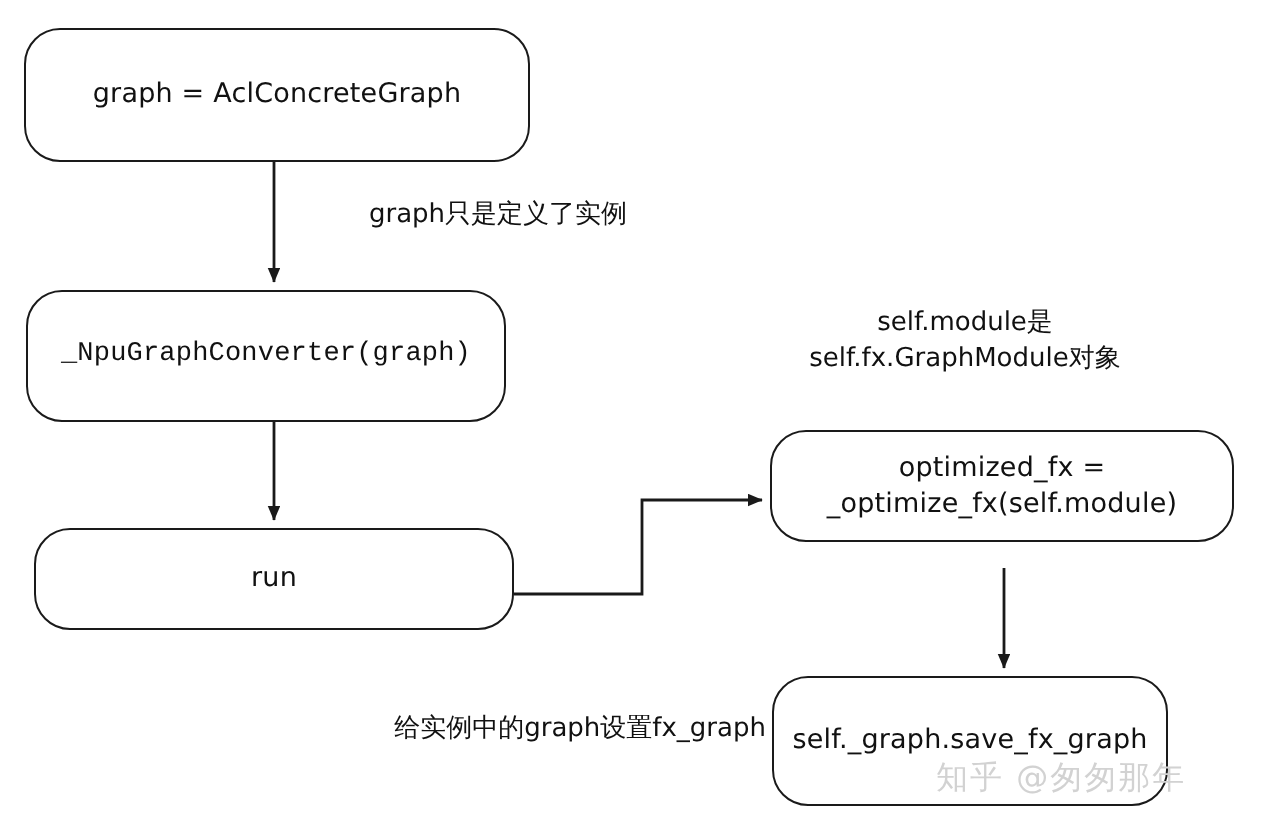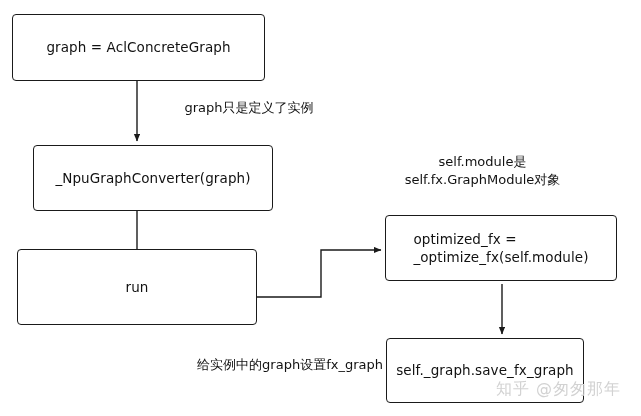--- a/index.html
+++ b/index.html
@@ -21,26 +21,26 @@
     left: 0;
     top: 0;
     width: 641px;
     height: 416px;
   }
 
   .node {
     position: absolute;
     box-sizing: border-box;
     border: 1.4px solid #1a1a1a;
-    border-radius: 4px;
+    border-radius: 18px;
     background: #ffffff;
     display: flex;
     align-items: center;
     justify-content: center;
-    text-align: left;
+    text-align: center;
     line-height: 1.35;
     font-size: 13.5px;
     color: #111111;
     letter-spacing: 0.1px;
     white-space: pre-line;
   }
 
   .edge-label {
     position: absolute;
     font-size: 13px;
@@ -54,31 +54,31 @@
     position: absolute;
     font-size: 16px;
     color: #d2d2d2;
     letter-spacing: 1px;
     white-space: nowrap;
     pointer-events: none;
   }
 
   
   #node-graph          { left: 12px;  top: 14px;  width: 253px; height: 67px; }
-  #node-converter      { left: 33px;  top: 145px; width: 240px; height: 66px; }
-  #node-run            { left: 17px;  top: 249px; width: 240px; height: 76px; }
-  #node-optimized      { left: 385px; top: 215px; width: 232px; height: 66px; }
+  #node-converter      { left: 13px;  top: 145px; width: 240px; height: 66px; font-family: Liberation Mono, monospace; }
+  #node-run            { left: 17px;  top: 264px; width: 240px; height: 51px; }
+  #node-optimized      { left: 385px; top: 215px; width: 232px; height: 56px; }
   #node-savefxgraph    { left: 386px; top: 338px; width: 198px; height: 65px; }
 
   
   #label-graph-inst    { left: 159px; top: 99px;  width: 180px; text-align: center; }
   #label-selfmodule    { left: 390px; top: 153px; width: 185px; }
   #label-setfxgraph    { left: 168px; top: 356px; width: 215px; text-align: right; }
 
-  #watermark-zhihu     { left: 496px; top: 379px; }
+  #watermark-zhihu     { left: 468px; top: 379px; }
 </style>
 </head>
 <body>
 
 <svg id="canvas" viewBox="0 0 641 416" width="641" height="416" aria-hidden="true">
   <defs>
     <marker id="arrow" markerWidth="9" markerHeight="9" refX="7.2" refY="3.2" orient="auto" markerUnits="userSpaceOnUse">
       <path d="M0,0 L7.6,3.2 L0,6.4 z" fill="#1a1a1a"></path>
     </marker>
   </defs>

